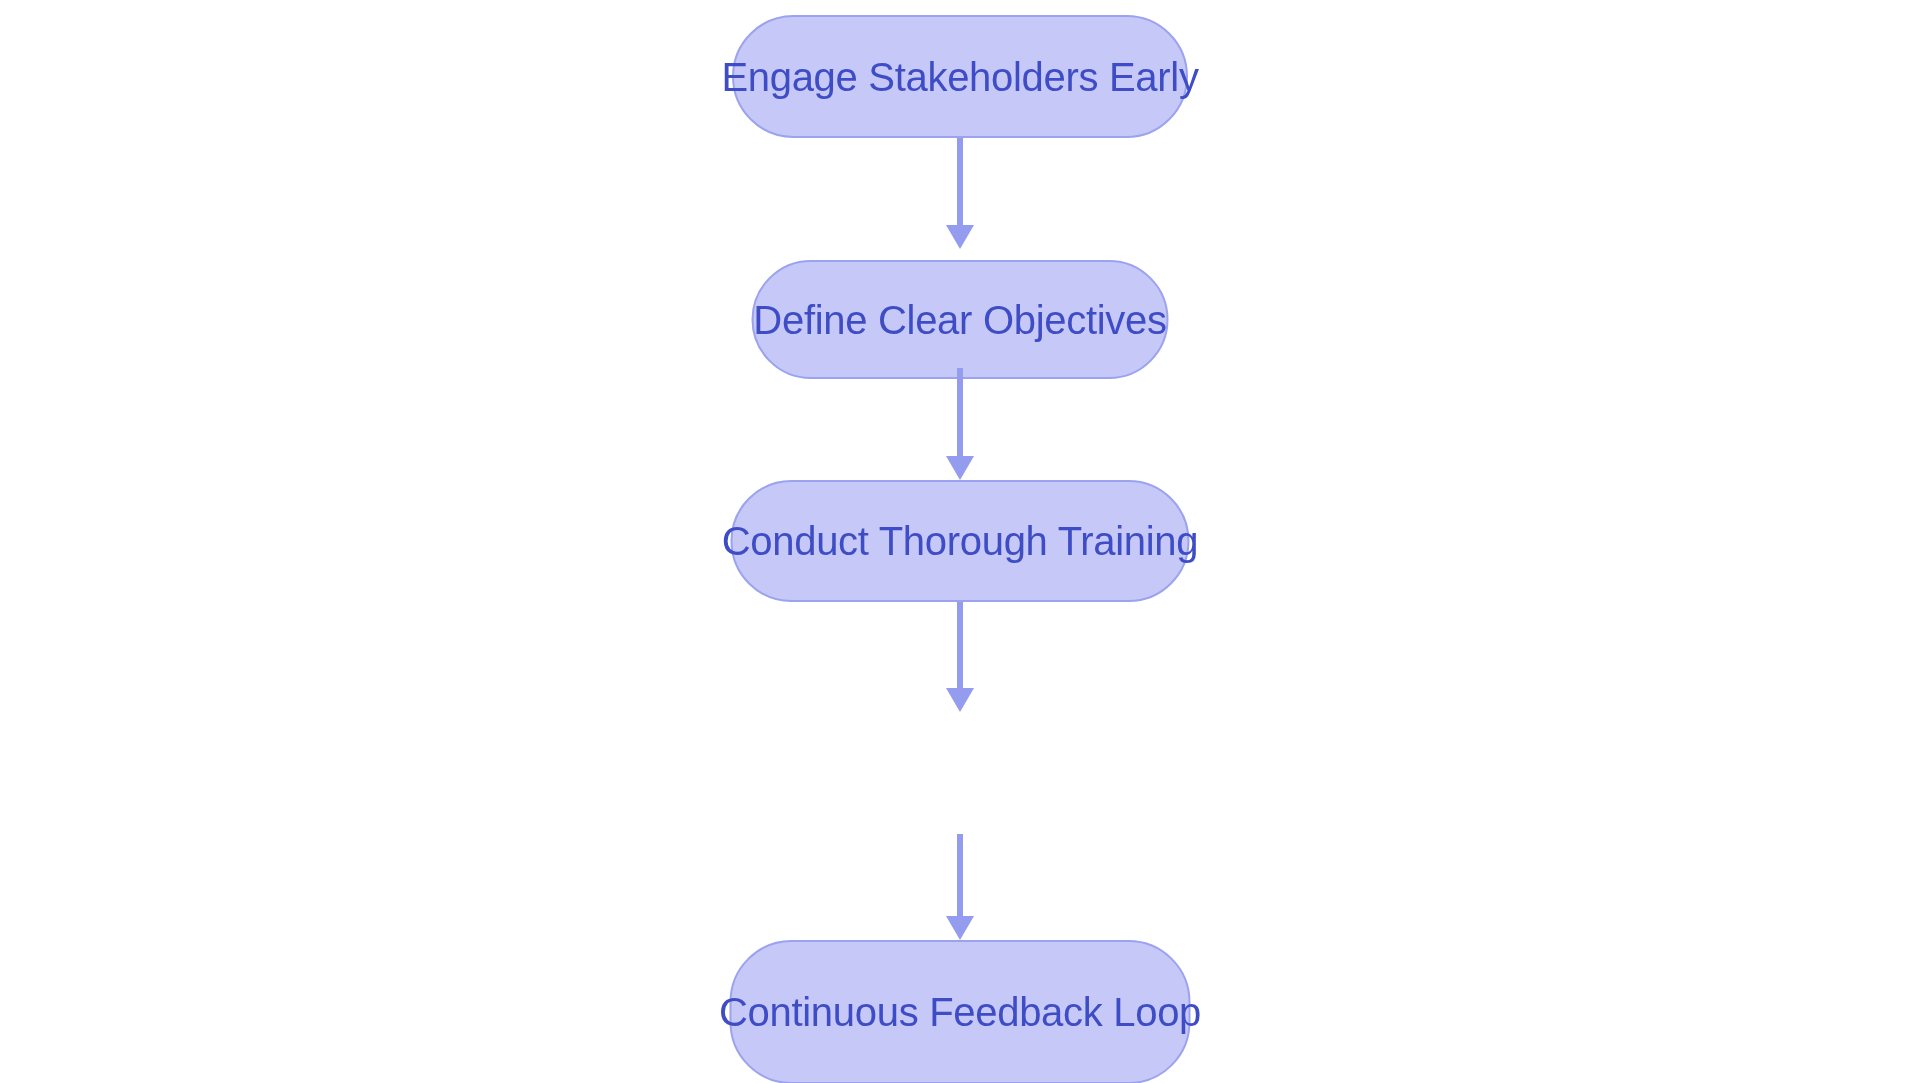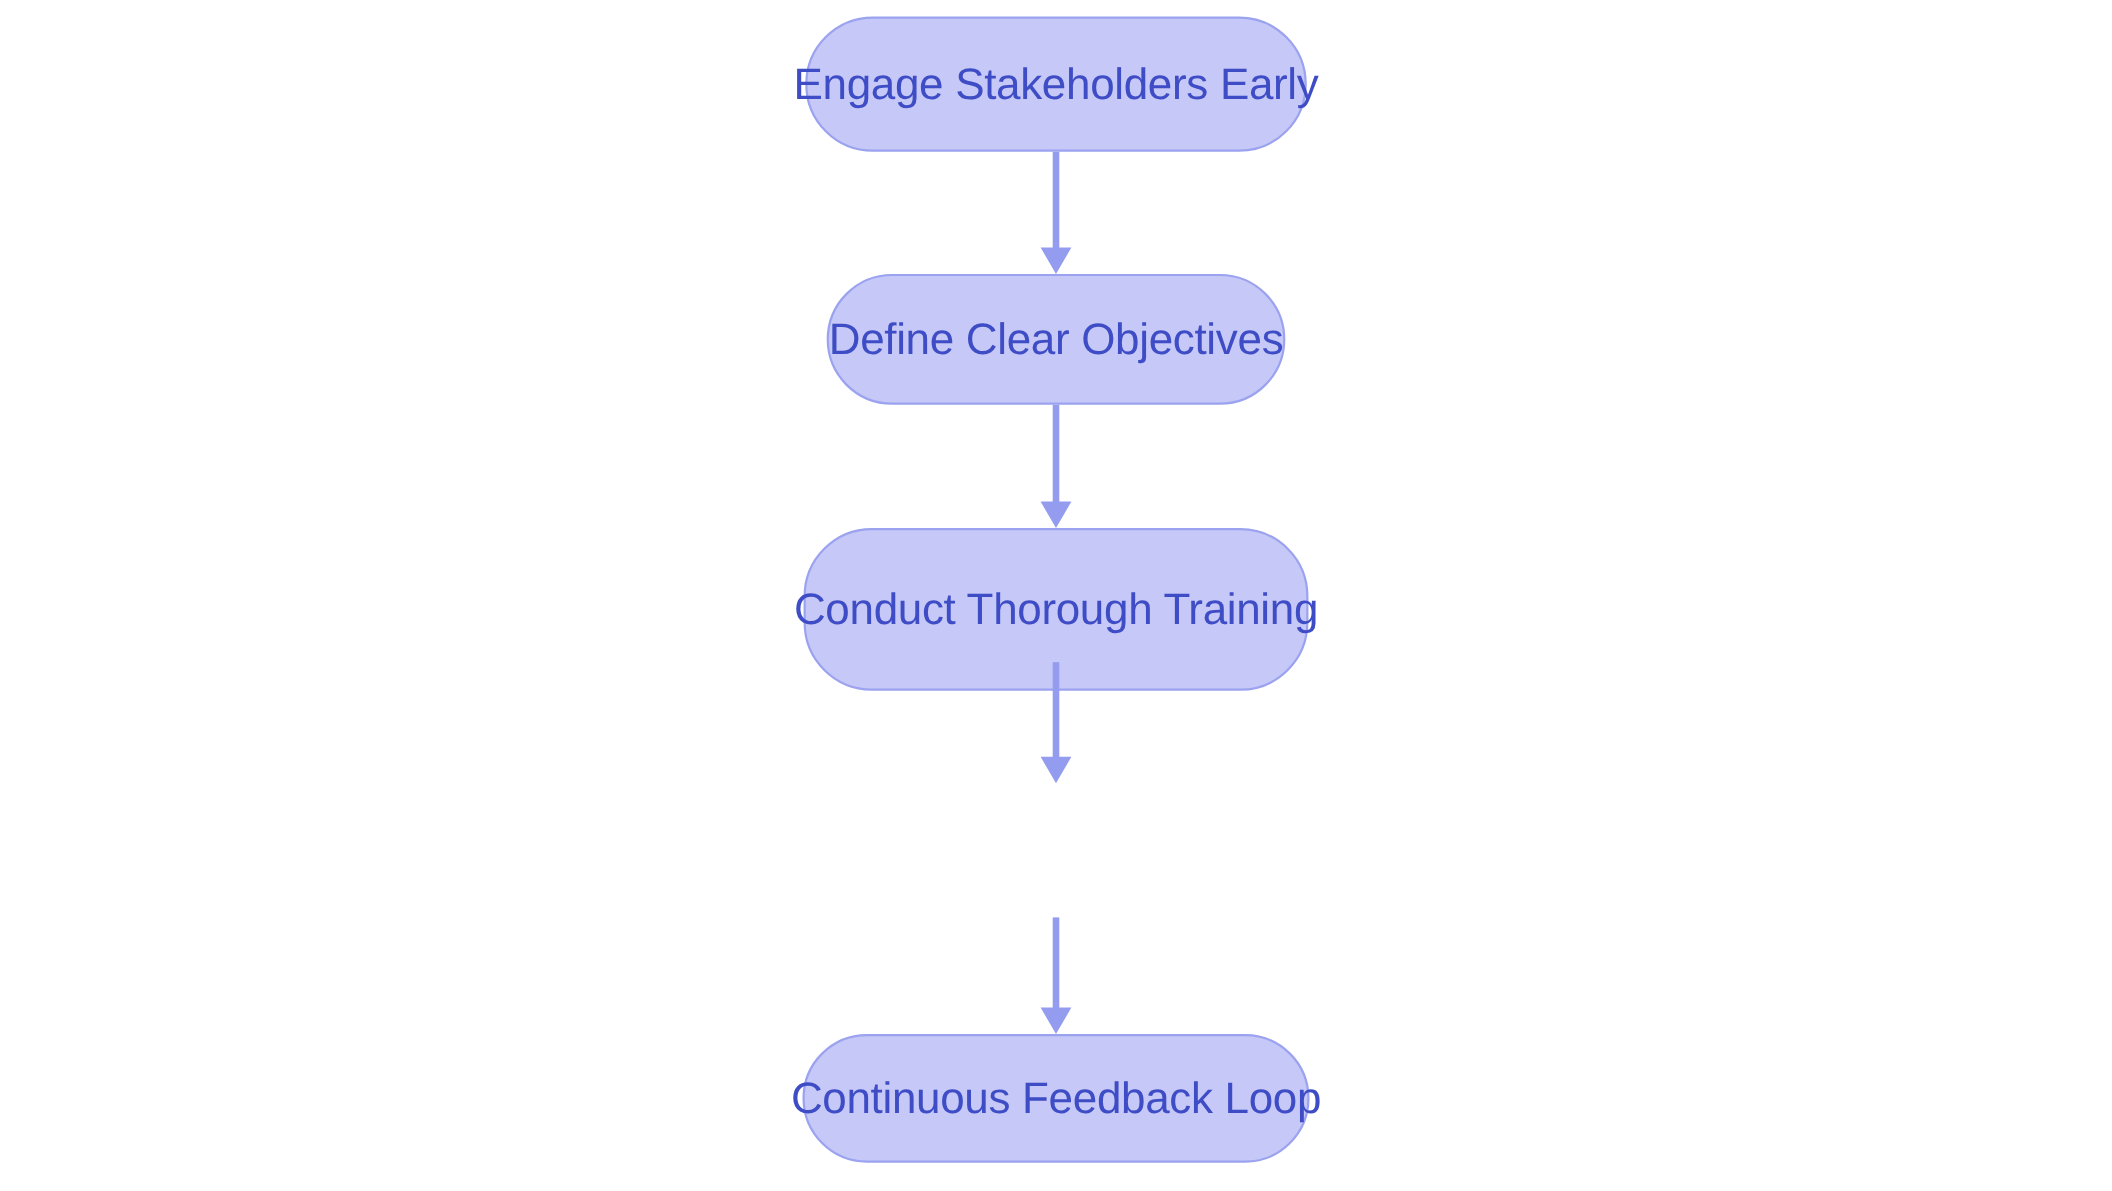--- a/index.html
+++ b/index.html
@@ -32,24 +32,24 @@
   }
   .node .label {
     color: var(--node-text, #3e4dc5);
     font-size: 40px;
     letter-spacing: -0.3px;
     white-space: nowrap;
     text-align: center;
     line-height: 1;
   }
   .node1 { top: 15px;  width: 456px; height: 123px; }
-  .node2 { top: 249px; width: 417px; height: 119px; }
-  .node3 { top: 480px; width: 459px; height: 148px; }
+  .node2 { top: 260px; width: 417px; height: 119px; }
+  .node3 { top: 480px; width: 459px; height: 122px; }
   .node4 { top: 712px; width: 257px; height: 122px; }
-  .node5 { top: 940px; width: 461px; height: 117px; }
+  .node5 { top: 940px; width: 461px; height: 144px; }
 
   .arrow {
     position: absolute;
     left: 50%;
     transform: translateX(-50%);
     width: 28px;
   }
   .arrow1 { top: 138px; height: 111px; }
   .arrow2 { top: 368px; height: 112px; }
   .arrow3 { top: 602px; height: 110px; }

